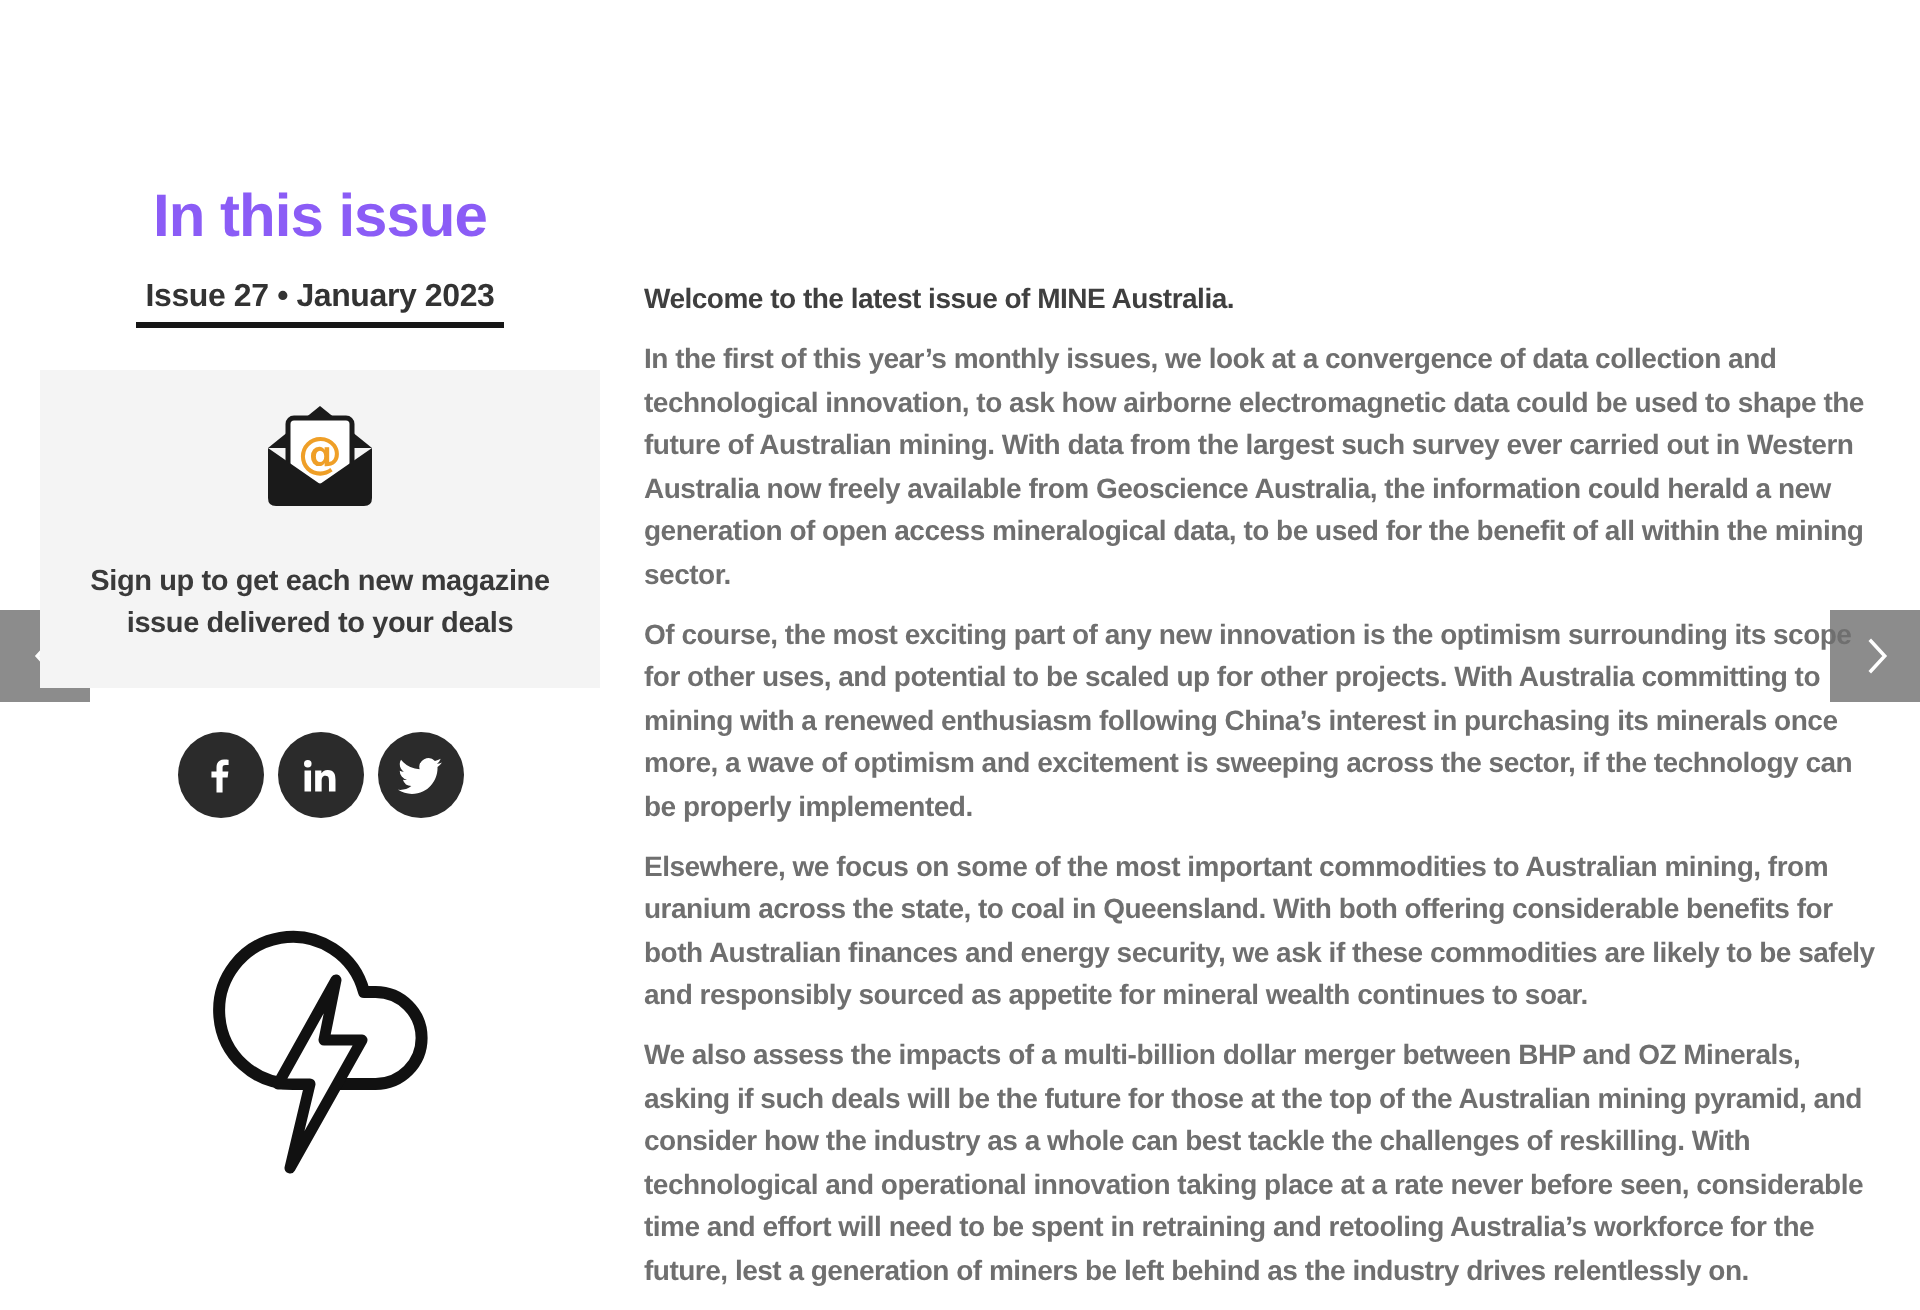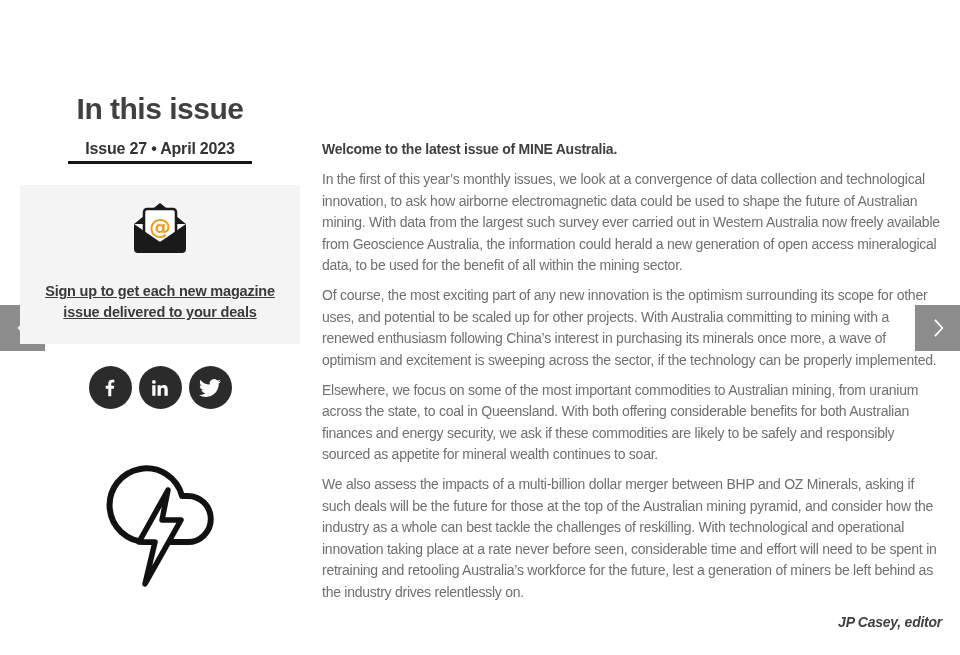--- a/index.html
+++ b/index.html
@@ -16,42 +16,42 @@
     display:flex; align-items:center; justify-content:center; padding:0;
   }
   .nav-arrow.prev { left:0; }
   .nav-arrow.next { left:915px; }
   .nav-arrow svg { width:30px; height:30px; }
 
   
   .sidebar { position:absolute; left:20px; top:0; width:280px; height:655px; }
   .issue-title {
     position:absolute; top:92px; left:0; width:100%;
-    font-size:30px; line-height:34px; font-weight:700; color:#404040;
+    font-size:30px; line-height:34px; font-weight:700; color:#8b5cf6;
     text-align:center; letter-spacing:-0.5px;
   }
   .issue-sub {
     position:absolute; top:139px; left:0; width:100%;
     font-size:16px; line-height:19px; font-weight:700; color:#333333;
     text-align:center; letter-spacing:-0.2px;
   }
   .title-underline {
     position:absolute; top:161px; left:48px; width:184px; height:3px;
     background:#161616;
   }
   .signup-panel {
     position:absolute; top:185px; left:0; width:280px; height:159px;
     background:#f4f4f4; cursor:pointer;
     display:flex; flex-direction:column; align-items:center;
     padding-top:17px;
   }
   .signup-panel svg.envelope { width:58px; height:52px; margin-bottom:27px; }
   .signup-text {
     font-size:14.5px; line-height:21px; font-weight:700; color:#3a3a3a;
-    text-align:center; letter-spacing:-0.2px;text-decoration:underline;
+    text-align:center; letter-spacing:-0.2px;
   }
   .social-row {
     position:absolute; top:366px; left:0; width:280px;
     display:flex; justify-content:center; gap:7px;
   }
   .social-btn {
     width:43px; height:43px; border-radius:50%; background:#2b2b2b;
     display:flex; align-items:center; justify-content:center;
     cursor:pointer; text-decoration:none;
   }
@@ -62,42 +62,42 @@
   }
   .storm svg { width:112px; height:140px; }
 
   
   .article {
     position:absolute; left:322px; top:95px; width:620px;
     font-size:14px; line-height:21.5px; letter-spacing:-0.25px;
     color:#6f6f6f;
     margin-top:44px;
   }
-  .article p { margin:0 0 8.5px 0; }
+  .article p { margin:0 0 8.5px 0;font-weight:bold; }
   .article p.intro { font-weight:700; color:#3f3f3f; }
   .article p.byline { font-weight:700; font-style:italic; color:#3f3f3f;text-align:right; }
 </style>
 </head>
 <body>
 
 <button class="nav-arrow prev" aria-label="previous">
   <svg viewBox="0 0 24 24">
     <polyline points="14.5 5.5 8.5 12 14.5 18.5" fill="none" stroke="#ffffff" stroke-width="1.4"></polyline>
   </svg>
 </button>
 
 <button class="nav-arrow next" aria-label="next">
   <svg viewBox="0 0 24 24">
     <polyline points="9.5 5.5 15.5 12 9.5 18.5" fill="none" stroke="#ffffff" stroke-width="1.4"></polyline>
   </svg>
 </button>
 
 <aside class="sidebar">
   <h1 class="issue-title">In this issue</h1>
-  <div class="issue-sub">Issue 27 • April 2023</div>
+  <div class="issue-sub">Issue 27 • January 2023</div>
   <div class="title-underline"></div>
 
   <div class="signup-panel">
     <svg class="envelope" viewBox="0 0 58 52">
       <path d="M29 1 L55 22 L3 22 Z" fill="#1a1a1a"></path>
       <rect x="13" y="7" width="32" height="34" rx="3" fill="#ffffff" stroke="#1a1a1a" stroke-width="2.5"></rect>
       <text x="29" y="32" text-anchor="middle" font-size="22" font-weight="bold" font-family="DejaVu Sans, sans-serif" fill="#EF9F27">@</text>
       <path d="M3 22 L29 40 L55 22 L55 47 Q55 51 51 51 L7 51 Q3 51 3 47 Z" fill="#1a1a1a"></path>
     </svg>
     <p class="signup-text">

